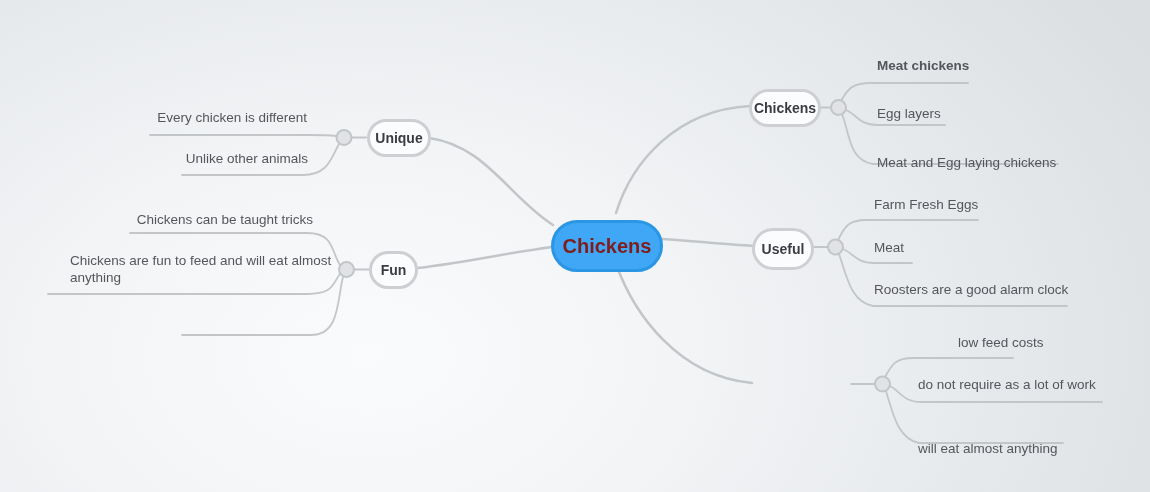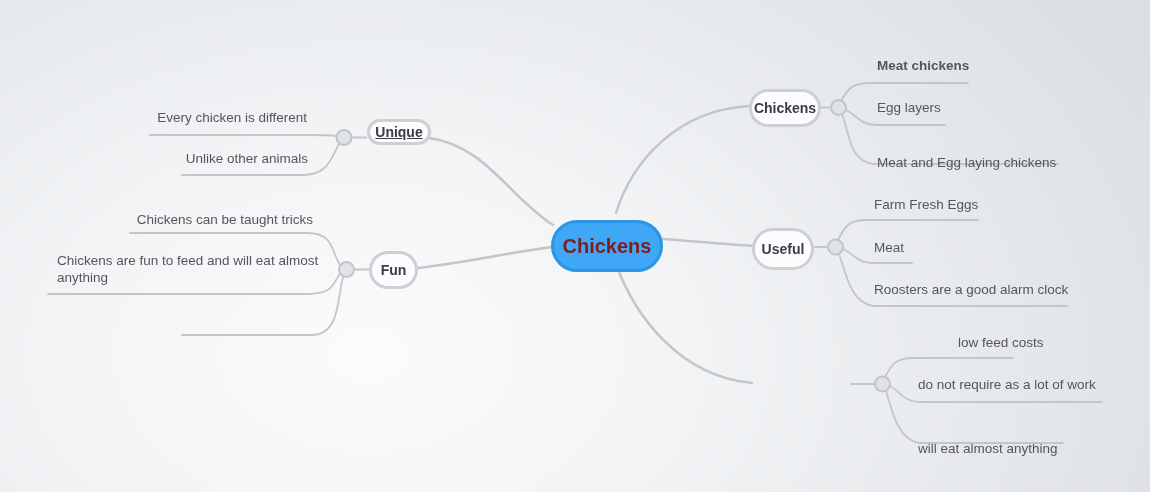--- a/index.html
+++ b/index.html
@@ -27,21 +27,21 @@
     font-size:20px;font-weight:bold;color:#7f1d1d;
     white-space:nowrap;
     margin-top:7px;
   }
   .leaf{
     position:absolute;
     font-size:13.5px;color:#54565b;
     line-height:17px;white-space:nowrap;
   }
   .leaf.right-align{text-align:right;}
-  .leaf.wrap{white-space:normal;}
+  .leaf.wrap{white-space:normal;margin-left:13px;}
 </style>
 </head>
 <body>
 
 <div class="canvas">
 
   <svg class="lines" width="1150" height="492" viewBox="0 0 1150 492">
     <g fill="none" stroke="#c3c6c9" stroke-width="2.5" stroke-linecap="round">
       <path d="M 616 213 C 632 162 676 110 750 106"></path>
       <path d="M 662 239 C 692 241 722 244 753 246"></path>
@@ -84,29 +84,29 @@
   <div class="root-pill" style="left:551px;top:213px;width:112px;height:52px;">
     <span>Chickens</span>
   </div>
 
   <div class="pill" style="left:749px;top:89px;width:72px;height:38px;">
     <span>Chickens</span>
   </div>
   <div class="pill" style="left:752px;top:228px;width:62px;height:42px;">
     <span>Useful</span>
   </div>
-  <div class="pill" style="left:367px;top:119px;width:64px;height:26px;text-decoration:underline;">
+  <div class="pill" style="left:367px;top:119px;width:64px;height:38px;">
     <span>Unique</span>
   </div>
   <div class="pill" style="left:369px;top:251px;width:49px;height:38px;">
     <span>Fun</span>
   </div>
 
   <div class="leaf" style="left:877px;top:57px;font-weight:bold;">Meat chickens</div>
-  <div class="leaf" style="left:877px;top:99px;">Egg layers</div>
+  <div class="leaf" style="left:877px;top:105px;">Egg layers</div>
   <div class="leaf" style="left:877px;top:154px;">Meat and Egg laying chickens</div>
 
   <div class="leaf" style="left:874px;top:196px;">Farm Fresh Eggs</div>
   <div class="leaf" style="left:874px;top:239px;">Meat</div>
   <div class="leaf" style="left:874px;top:281px;">Roosters are a good alarm clock</div>
 
   <div class="leaf" style="left:918px;top:334px;padding-left:40px;">low feed costs</div>
   <div class="leaf" style="left:918px;top:376px;">do not require as a lot of work</div>
   <div class="leaf" style="left:918px;top:440px;">will eat almost anything</div>
 

